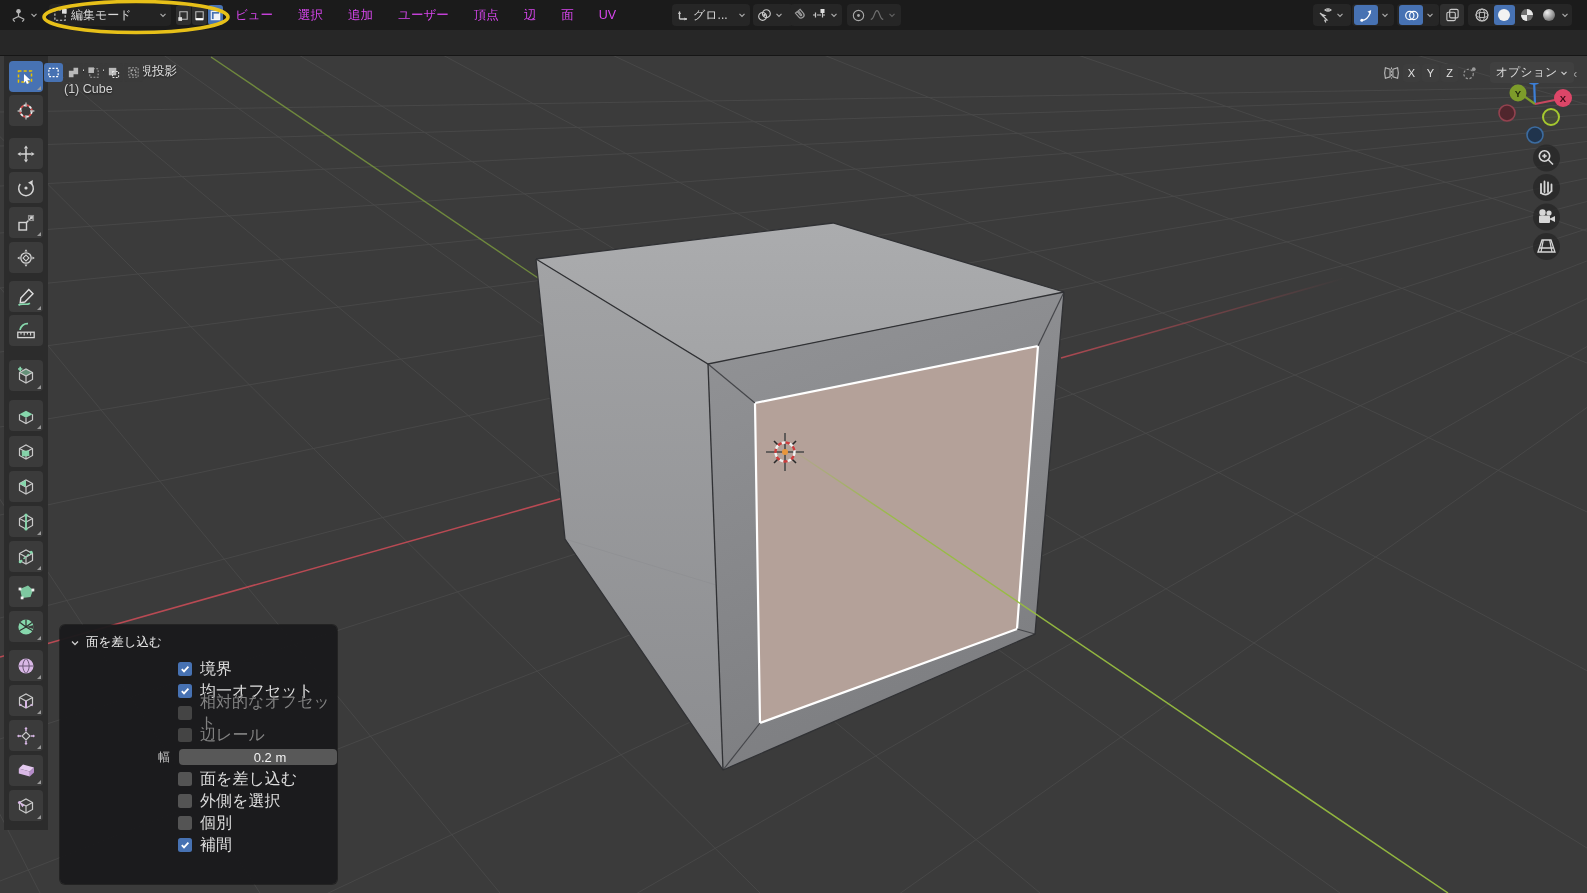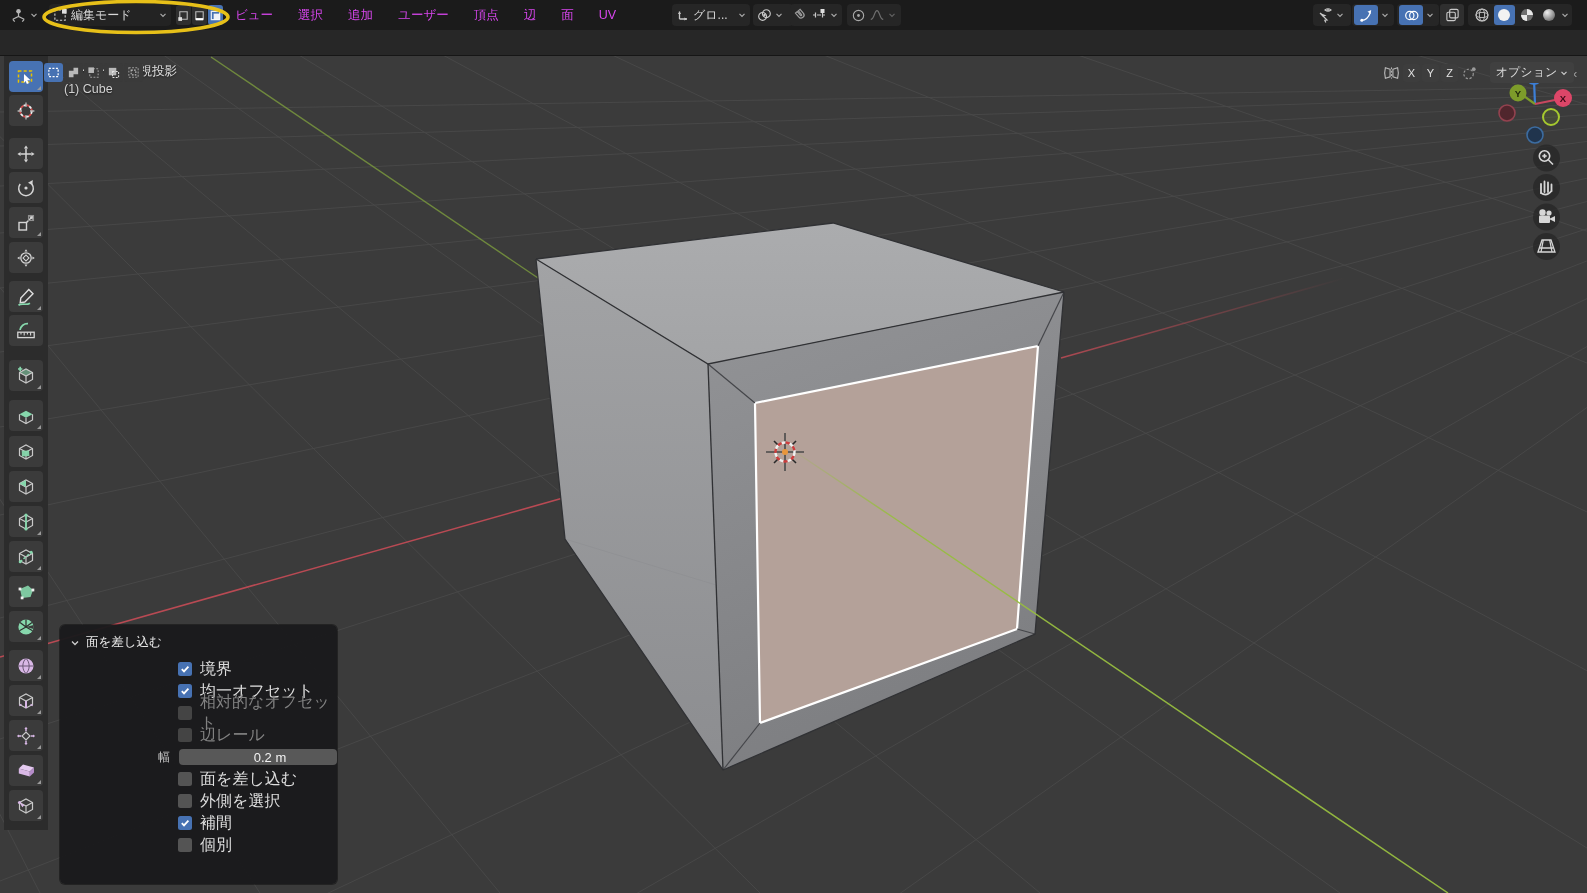--- a/index.html
+++ b/index.html
@@ -768,25 +768,25 @@
       </div>
       <div class="op-row">
         <span class="cb"></span>
         <span class="lbl">面を差し込む</span>
       </div>
       <div class="op-row">
         <span class="cb"></span>
         <span class="lbl">外側を選択</span>
       </div>
       <div class="op-row">
+        <span class="cb"></span>
+        <span class="lbl">個別</span>
+      </div>
+      <div class="op-row">
         <span class="cb on">
           <svg width="10" height="10" viewBox="0 0 10 10">
             <path d="M1.8 5.2 L4 7.4 L8.4 2.6" stroke="#fff" stroke-width="1.8" fill="none"></path>
           </svg>
         </span>
         <span class="lbl">補間</span>
       </div>
-      <div class="op-row">
-        <span class="cb"></span>
-        <span class="lbl">個別</span>
-      </div>
     </div>
 </div>
 
 </body></html>

